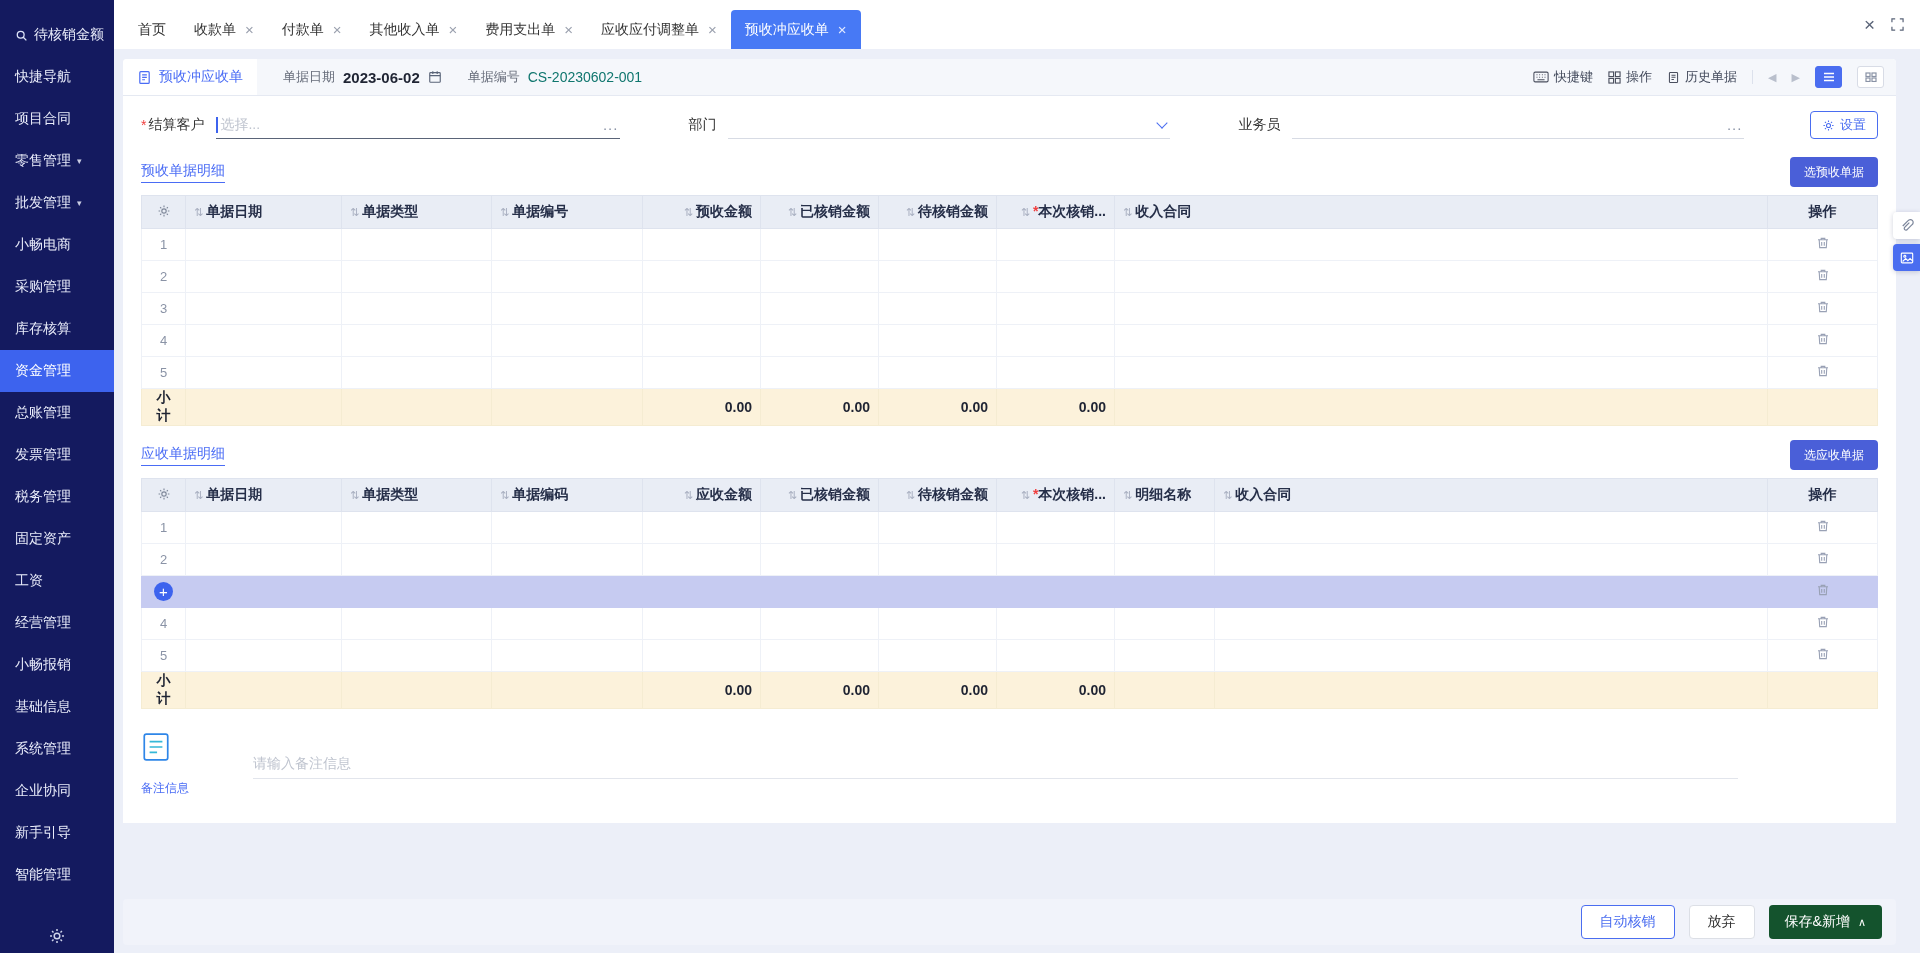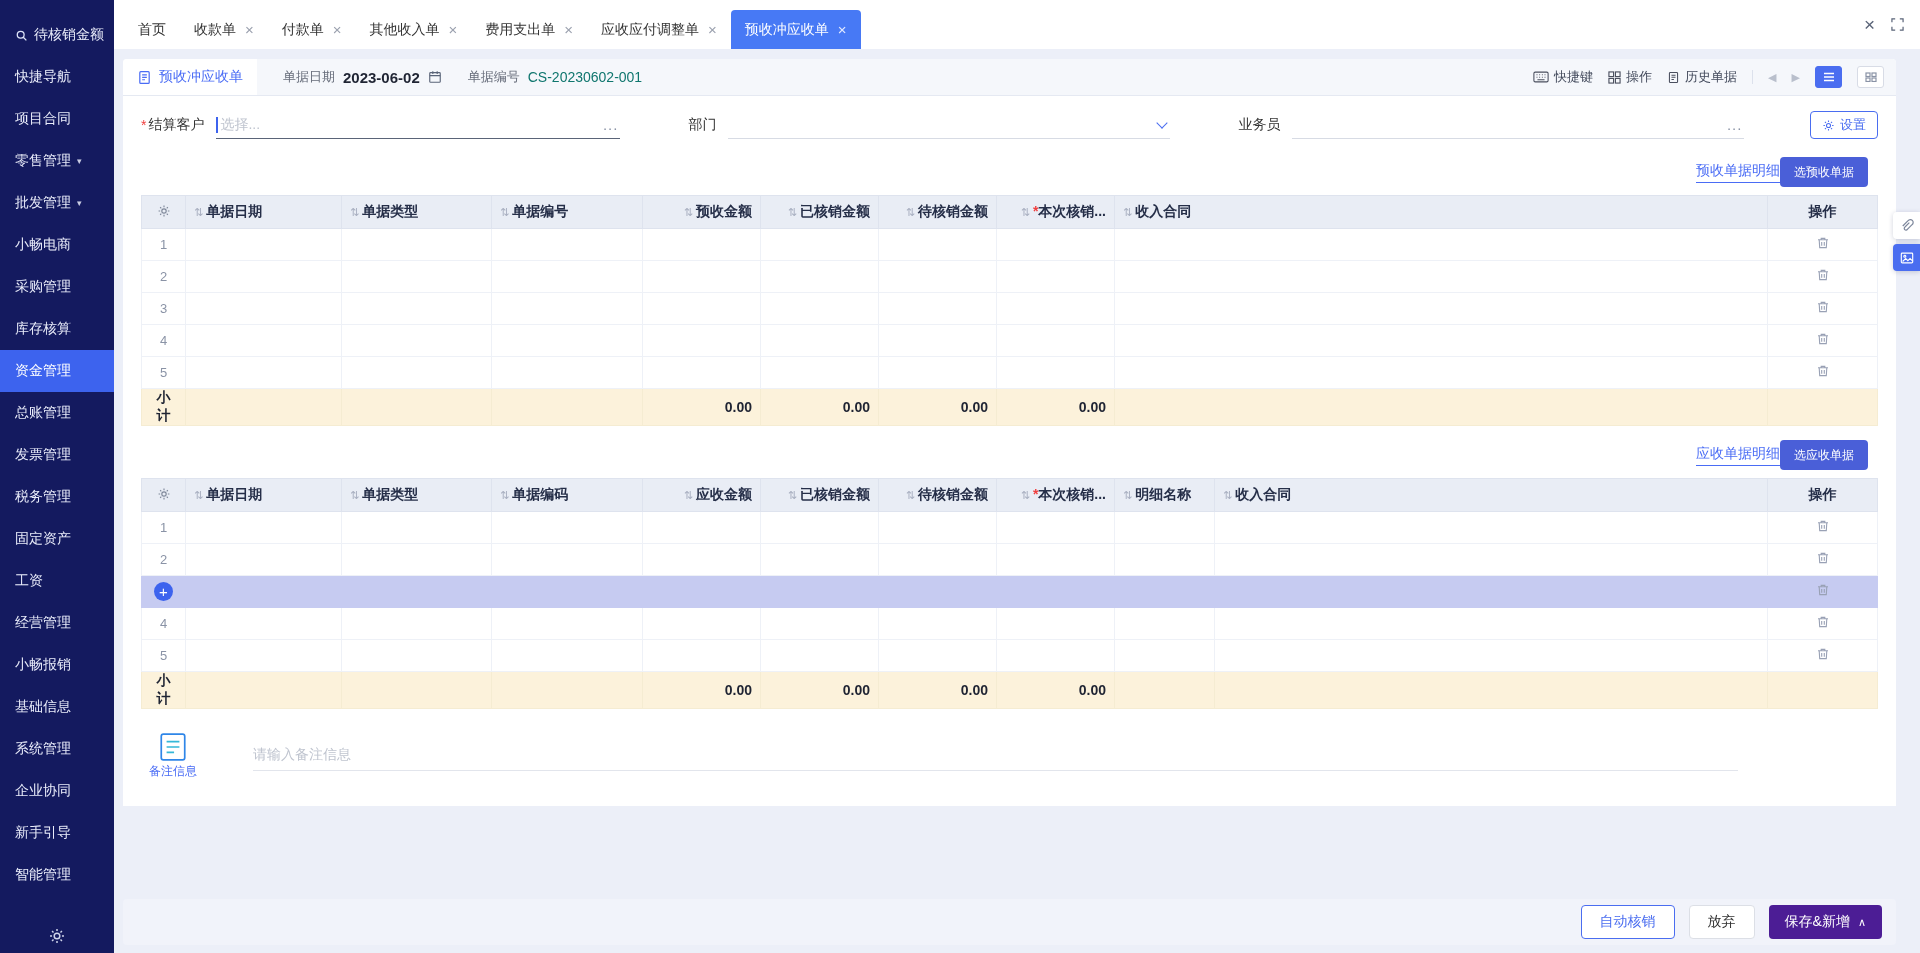--- a/index.html
+++ b/index.html
@@ -54,21 +54,21 @@
   .req { color:#F03E3E; font-size:14px; }
   .f-input { height:28px; display:flex; align-items:center; border-bottom:1px solid #D7DBE4; position:relative; }
   .f-input.focus { border-bottom-color:#5A6478; }
   .caret-bar { width:2px; height:16px; background:#3D63EE; margin-right:2px; }
   .ph { color:#BFC4CF; font-size:14px; }
   .dots { margin-left:auto; color:#8A93A6; font-size:15px; padding-right:2px; cursor:pointer; letter-spacing:1px; }
   .chev-down { width:8px; height:8px; border-right:1.6px solid #4A6DF0; border-bottom:1.6px solid #4A6DF0; transform:rotate(45deg); margin-left:auto; margin-right:4px; margin-top:-4px; cursor:pointer; }
   .btn-settings { margin-left:auto; height:28px; display:inline-flex; align-items:center; gap:5px; border:1px solid #4A6DF0; color:#4A6DF0; background:#fff; border-radius:4px; padding:0 11px; font-size:13px; cursor:pointer; }
 
   
-  .section-bar { display:flex; justify-content:flex-end; align-items:center; padding:6px 28px 8px 18px; }
+  .section-bar { display:flex; justify-content:space-between; align-items:center; padding:6px 18px 8px 18px; }
   .section-title { color:#4A6CF5; font-size:14px; border-bottom:1px solid #4A6CF5; padding-bottom:2px; cursor:pointer; }
   .btn-primary { background:#4A5FD8; color:#fff; border:none; border-radius:4px; height:30px; padding:0 14px; font-size:12px; cursor:pointer; font-family:inherit; }
 
   
   .table-wrap { margin:0 18px; }
   table.grid { width:100%; border-collapse:collapse; table-layout:fixed; background:#fff; }
   .grid th { background:#E9EDF5; height:33px; padding:0 8px; font-size:14px; font-weight:bold; color:#252E48; border:1px solid #DEE3EE; white-space:nowrap; overflow:hidden; }
   .grid th.l { text-align:left; }
   .grid th.r { text-align:right; }
   .grid th.c { text-align:center; }
@@ -78,31 +78,31 @@
   .grid td.num { color:#8A93A6; font-size:13px; }
   .sort { color:#A8AFC0; font-size:11px; margin-right:3px; font-weight:normal; }
   .trash { display:inline-flex; cursor:pointer; }
   tr.sub td { background:#FCF2DB; border-color:#F5ECD2; font-weight:bold; color:#1F2433; }
   tr.sub td.subl { text-align:center; font-size:14px; }
   tr.highlight td { background:#C6CBF1; border-color:#C6CBF1; }
   .plus-btn { width:19px; height:19px; border-radius:50%; background:#3D63EE; color:#fff; display:inline-flex; align-items:center; justify-content:center; font-size:15px; line-height:1; cursor:pointer; }
 
   
   .remark-row { display:flex; align-items:center; padding:22px 18px 26px 18px; }
-  .remark-left { width:64px; display:flex; flex-direction:column; align-items:center; gap:0; }
+  .remark-left { width:64px; display:flex; flex-direction:column; gap:17px; }
   .remark-label { color:#4A6CF5; font-size:12px; white-space:nowrap; }
   .remark-input { flex:1; margin:0 140px 0 48px; height:30px; display:flex; align-items:center; border-bottom:1px solid #E2E5EC; cursor:text; }
 
   .spacer { flex:1; }
 
   
   .footer-bar { height:46px; background:#F1F3FA; border-radius:4px; margin-bottom:8px; display:flex; align-items:center; justify-content:flex-end; gap:14px; padding-right:14px; flex:0 0 46px; }
   .btn-outline-blue { height:34px; padding:0 18px; background:#fff; border:1px solid #4A6DF0; color:#4A6DF0; border-radius:4px; font-size:14px; cursor:pointer; font-family:inherit; }
   .btn-plain { height:34px; padding:0 18px; background:#fff; border:1px solid #DCDFE6; color:#333; border-radius:4px; font-size:14px; cursor:pointer; font-family:inherit; }
-  .btn-save { height:34px; padding:0 16px; background:#4c1d95; border:none; color:#fff; border-radius:4px; font-size:14px; cursor:pointer; display:inline-flex; align-items:center; gap:8px; font-family:inherit; }
+  .btn-save { height:34px; padding:0 16px; background:#14532d; border:none; color:#fff; border-radius:4px; font-size:14px; cursor:pointer; display:inline-flex; align-items:center; gap:8px; font-family:inherit; }
   .chev-up { font-size:11px; }
 
   
   .right-rail { position:absolute; right:0; top:212px; display:flex; flex-direction:column; gap:5px; z-index:9; }
   .rail-btn { width:27px; height:27px; background:#fff; border-radius:4px 0 0 4px; box-shadow:0 1px 5px rgba(20,30,80,.20); display:flex; align-items:center; justify-content:center; cursor:pointer; }
   .rail-btn.active { background:#4A6DF0; }
 </style>
 </head>
 <body>
 

